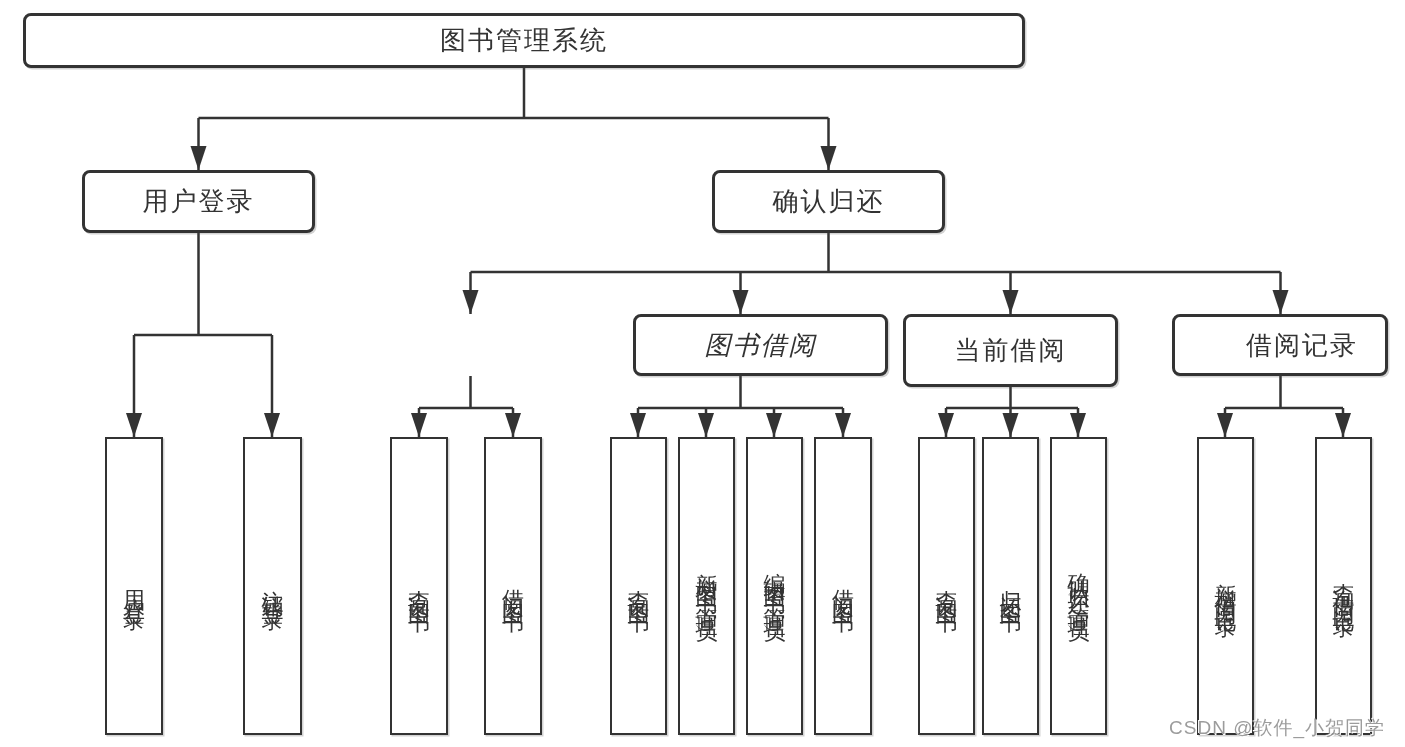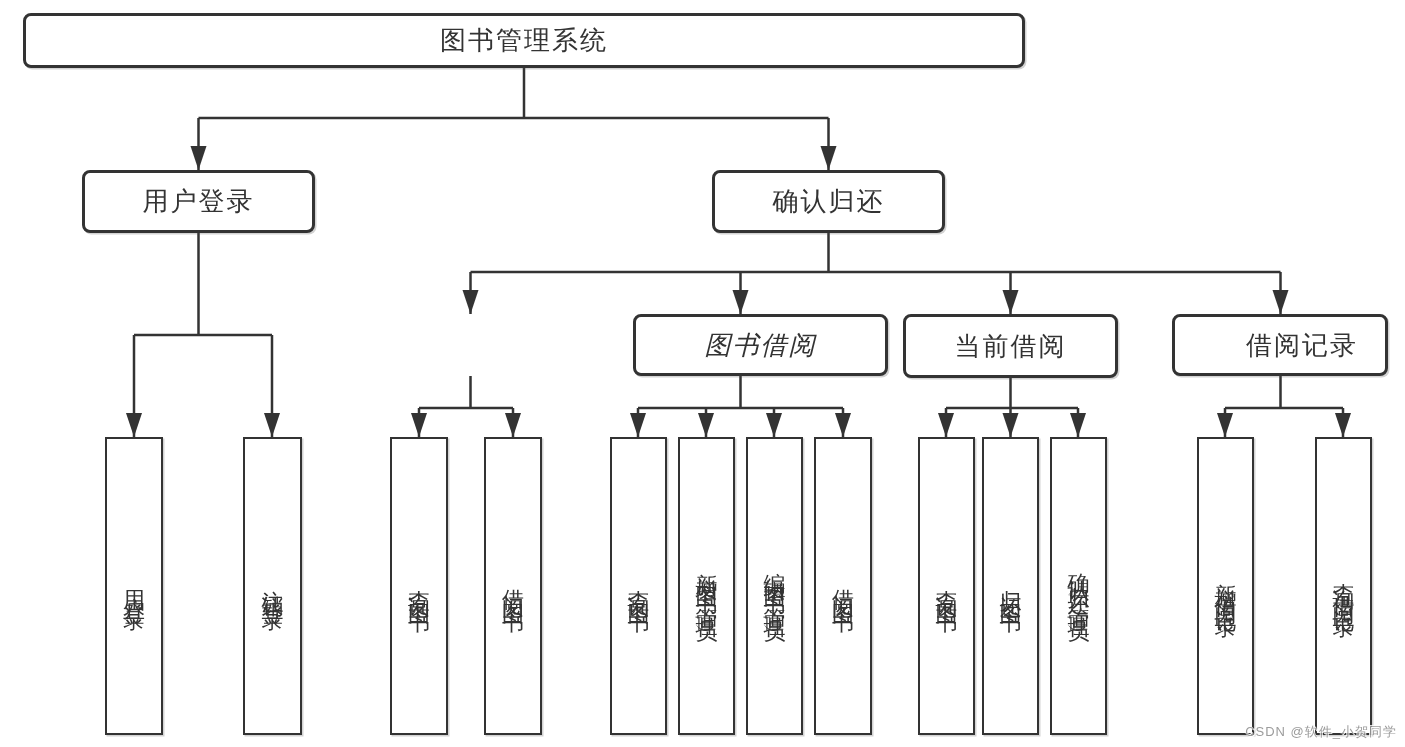--- a/index.html
+++ b/index.html
@@ -32,23 +32,23 @@
   .node.leaf { border-width: 2.5px; }
   .node.leaf span {
     writing-mode: vertical-rl;
     text-orientation: mixed;
     font-size: 22px;
     letter-spacing: 7px;
     line-height: 1;
   }
   .watermark {
     position: absolute;
-    right: 8px;
+    right: 20px;
     bottom: 6px;
-    font-size: 13px;
+    font-size: 19px;
     color: #9c9c9c;
     text-shadow: 1px 1px 0 #ffffff, -1px -1px 0 #ffffff;
     letter-spacing: 1px;
     white-space: nowrap;
     z-index: 5;
   }
 </style>
 </head>
 <body>
 
@@ -92,21 +92,21 @@
       <line x1="1343" y1="408" x2="1343" y2="437" marker-end="url(#arw)"></line>
     </g>
   </svg>
 
   <div class="node h root" style="left:23px; top:13px; width:1002px; height:55px;">图书管理系统</div>
 
   <div class="node h" style="left:82px; top:170px; width:233px; height:63px;">用户登录</div>
   <div class="node h" style="left:712px; top:170px; width:233px; height:63px;">确认归还</div>
 
   <div class="node h" style="left:633px; top:314px; width:255px; height:62px;font-style:italic;">图书借阅</div>
-  <div class="node h" style="left:903px; top:314px; width:215px; height:64px;">当前借阅</div>
+  <div class="node h" style="left:903px; top:314px; width:215px; height:73px;">当前借阅</div>
   <div class="node h" style="left:1172px; top:314px; width:216px; height:62px;padding-left:44px;">借阅记录</div>
 
   <div class="node leaf" style="left:105px; top:437px; width:58px; height:298px;">
     <span>用户登录</span>
   </div>
   <div class="node leaf" style="left:243px; top:437px; width:59px; height:298px;">
     <span>注销登录</span>
   </div>
 
   <div class="node leaf" style="left:390px; top:437px; width:58px; height:298px;">

